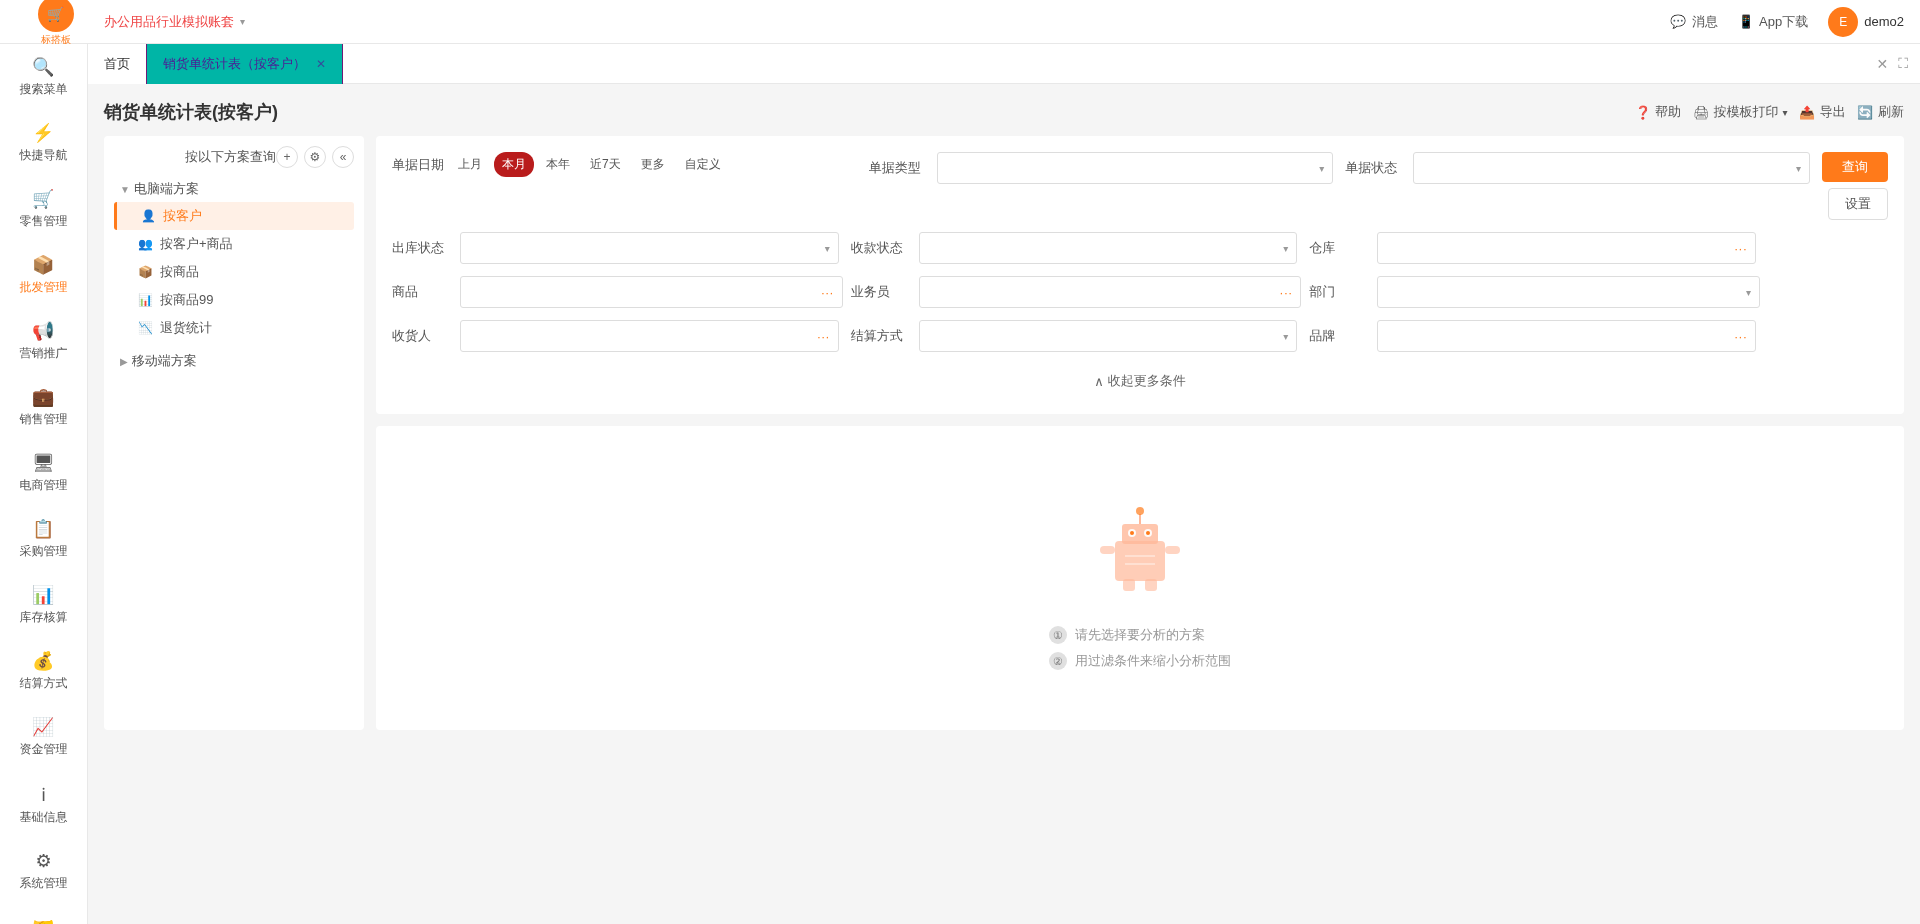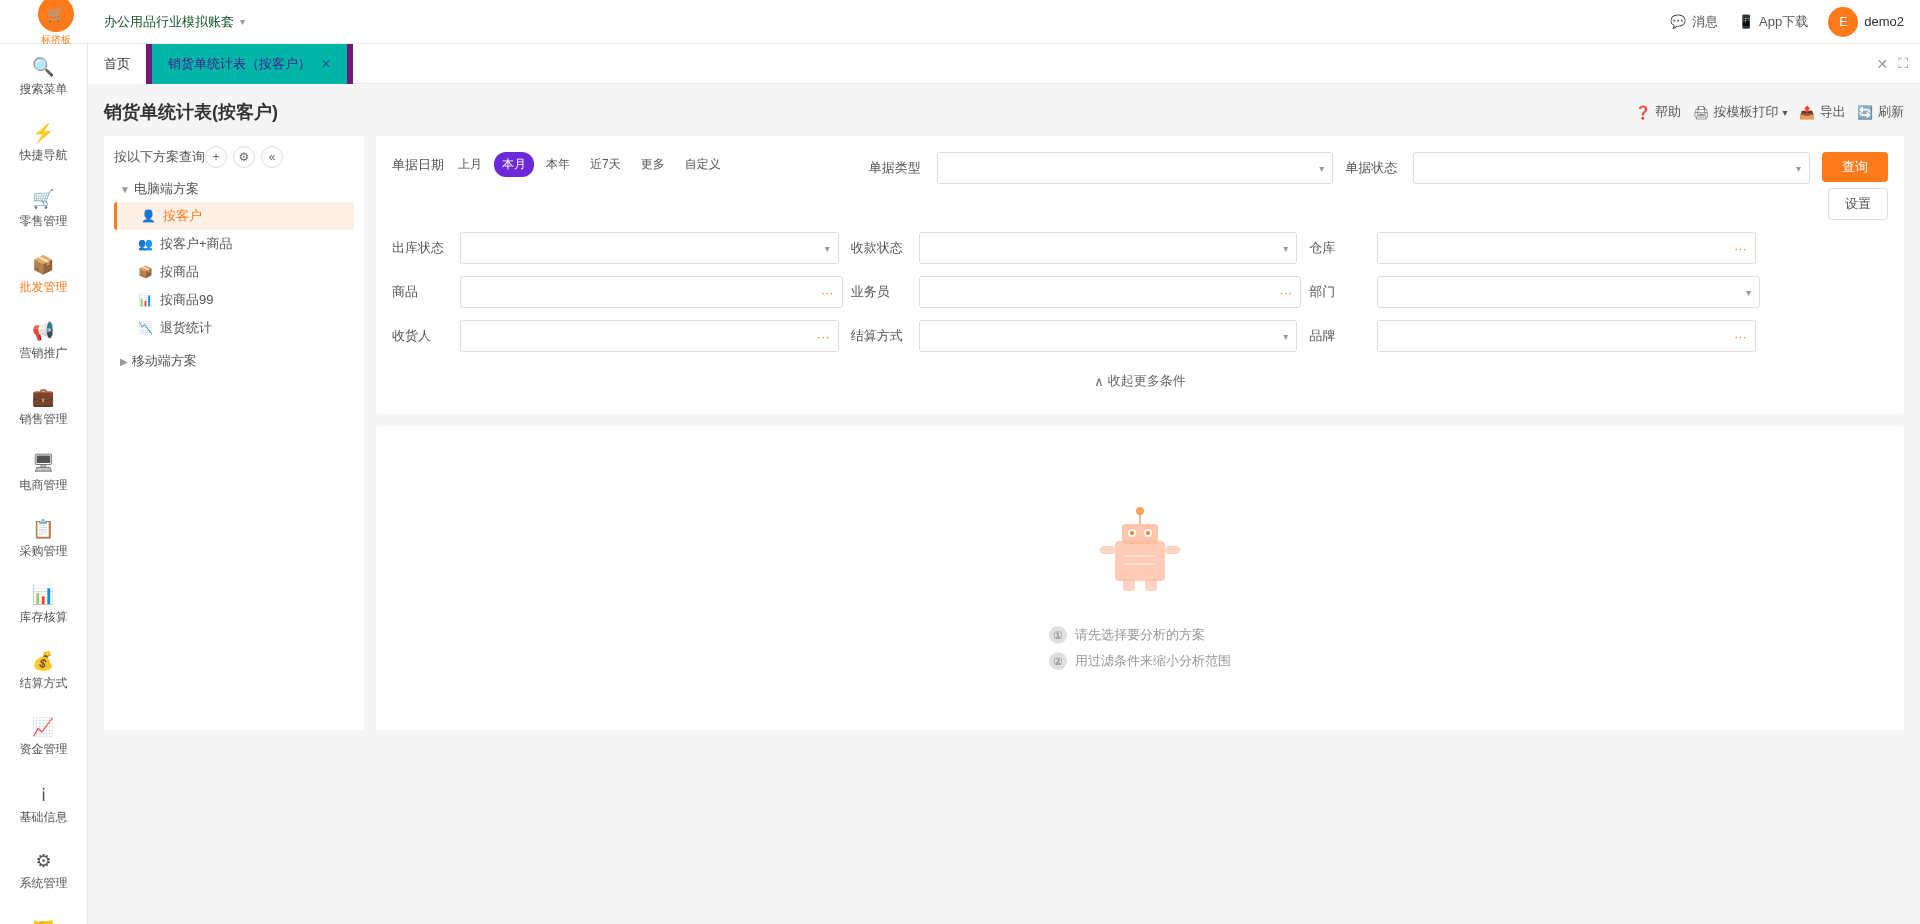--- a/index.html
+++ b/index.html
@@ -7,60 +7,60 @@
 
     
     .app-layout { display: flex; flex-direction: column; height: 924px; width: 1920px; }
 
     
     .top-bar { display: flex; align-items: center; background: #fff; height: 44px; padding: 0 16px; border-bottom: 1px solid #e8e8e8; flex-shrink: 0; }
     .logo-area { display: flex; flex-direction: column; align-items: center; width: 80px; }
     .logo-icon { width: 36px; height: 36px; background: #ff7a1a; border-radius: 50%; display: flex; align-items: center; justify-content: center; color: white; font-size: 14px; font-weight: bold; }
     .logo-text { font-size: 10px; color: #ff7a1a; margin-top: 1px; }
     .app-title { flex: 1; margin-left: 8px; font-size: 13px; color: #666; display: flex; align-items: center; gap: 6px; }
-    .app-title-text { color: #14532d; }
+    .app-title-text { color: #ef4444; }
     .dropdown-icon { color: #999; font-size: 10px; }
     .top-right { display: flex; align-items: center; gap: 20px; margin-left: auto; }
     .top-action { display: flex; align-items: center; gap: 5px; color: #555; cursor: pointer; font-size: 13px; }
     .user-avatar { width: 30px; height: 30px; background: #ff7a1a; border-radius: 50%; overflow: hidden; display: flex; align-items: center; justify-content: center; color: white; font-size: 12px; }
     .user-name { color: #333; font-size: 13px; }
 
     
     .main-area { display: flex; flex: 1; overflow: hidden; }
 
     
     .sidebar { width: 88px; background: #fff; border-right: 1px solid #e8e8e8; display: flex; flex-direction: column; flex-shrink: 0; overflow-y: auto; }
     .sidebar-item { display: flex; flex-direction: column; align-items: center; padding: 12px 4px; cursor: pointer; color: #555; font-size: 12px; gap: 3px; }
     .sidebar-item.active { color: #ff7a1a; }
     .sidebar-item .s-icon { font-size: 18px; }
 
     
     .content-area { flex: 1; display: flex; flex-direction: column; overflow: hidden; }
 
     
     .tab-bar { display: flex; align-items: center; background: #fff; border-bottom: 1px solid #e8e8e8; height: 40px; padding: 0; flex-shrink: 0; }
-    .tab-item { display: flex; align-items: center; padding: 0 16px; height: 40px; cursor: pointer; color: #666; font-size: 13px; gap: 6px; border-right: 6px solid #701a75; }
+    .tab-item { display: flex; align-items: center; padding: 0 16px; height: 40px; cursor: pointer; color: #666; font-size: 13px; gap: 6px; border-right: 1px solid #701a75; }
     .tab-item.active { background: #00b5a6; color: #4c1d95; }
     .tab-item .close-btn { font-size: 12px; margin-left: 4px; opacity: 0.7; }
     .tab-home { background: #fff; color: #333; }
     .tab-maximize { margin-left: auto; padding: 0 12px; color: #999; cursor: pointer; font-size: 16px; display: flex; gap: 10px; align-items: center; }
 
     
     .page-content { flex: 1; overflow-y: auto; background: #f5f5f5; padding: 16px; }
     .page-header { display: flex; align-items: center; justify-content: space-between; margin-bottom: 12px; }
     .page-title { font-size: 18px; font-weight: 600; color: #333; }
     .page-actions { display: flex; align-items: center; gap: 12px; }
     .page-action-btn { display: flex; align-items: center; gap: 4px; color: #555; font-size: 13px; cursor: pointer; }
 
     
     .split-layout { display: flex; gap: 12px; }
     .left-panel { width: 260px; background: #fff; border-radius: 4px; padding: 10px; flex-shrink: 0; }
     .right-panel { flex: 1; display: flex; flex-direction: column; gap: 12px; }
 
-    .scheme-header { display: flex; align-items: center; justify-content: flex-start; margin-bottom: 8px; }
+    .scheme-header { display: flex; align-items: center; justify-content: flex-end; margin-bottom: 8px; }
     .scheme-title { font-size: 13px; color: #555; }
     .scheme-actions { display: flex; gap: 6px; }
     .scheme-action-btn { width: 22px; height: 22px; border-radius: 50%; display: flex; align-items: center; justify-content: center; cursor: pointer; border: 1px solid #ddd; color: #666; font-size: 12px; }
 
     .scheme-group { margin-bottom: 6px; }
     .scheme-group-header { display: flex; align-items: center; gap: 4px; padding: 4px 6px; color: #555; font-size: 13px; cursor: pointer; }
     .scheme-group-header .arrow { font-size: 10px; color: #999; }
 
     .scheme-item { display: flex; align-items: center; gap: 6px; padding: 5px 8px 5px 24px; cursor: pointer; border-radius: 3px; font-size: 13px; color: #555; }
     .scheme-item.active { background: #fff0e6; color: #ff7a1a; border-left: 3px solid #ff7a1a; }
@@ -71,21 +71,21 @@
     .filter-item { display: flex; align-items: center; gap: 8px; }
     .filter-label { color: #555; font-size: 13px; white-space: nowrap; min-width: 60px; }
     .filter-control { flex: 1; border: 1px solid #ddd; border-radius: 3px; height: 32px; display: flex; align-items: center; padding: 0 8px; background: #fff; cursor: pointer; }
     .filter-control-text { color: #999; font-size: 13px; flex: 1; }
     .filter-control-arrow { color: #999; font-size: 10px; }
     .filter-control-dots { color: #ff7a1a; font-size: 13px; }
 
     
     .date-filter { display: flex; align-items: center; gap: 4px; }
     .date-tab { padding: 4px 8px; font-size: 12px; color: #555; cursor: pointer; border-radius: 2px; }
-    .date-tab.active { background: #6d28d9; color: white; border-radius: 12px; }
+    .date-tab.active { background: #b91c1c; color: white; border-radius: 12px; }
     .date-range { font-size: 12px; color: #999; margin-top: 2px; }
 
     
     .query-btn { background: #ff7a1a; color: white; border: none; border-radius: 4px; padding: 6px 20px; font-size: 13px; cursor: pointer; }
     .set-btn { background: #fff; color: #555; border: 1px solid #ddd; border-radius: 4px; padding: 6px 16px; font-size: 13px; cursor: pointer; }
 
     
     .collapse-bar { display: flex; justify-content: center; align-items: center; padding: 8px; cursor: pointer; color: #666; font-size: 13px; gap: 4px; background: #fff; border-radius: 4px; }
 
     

